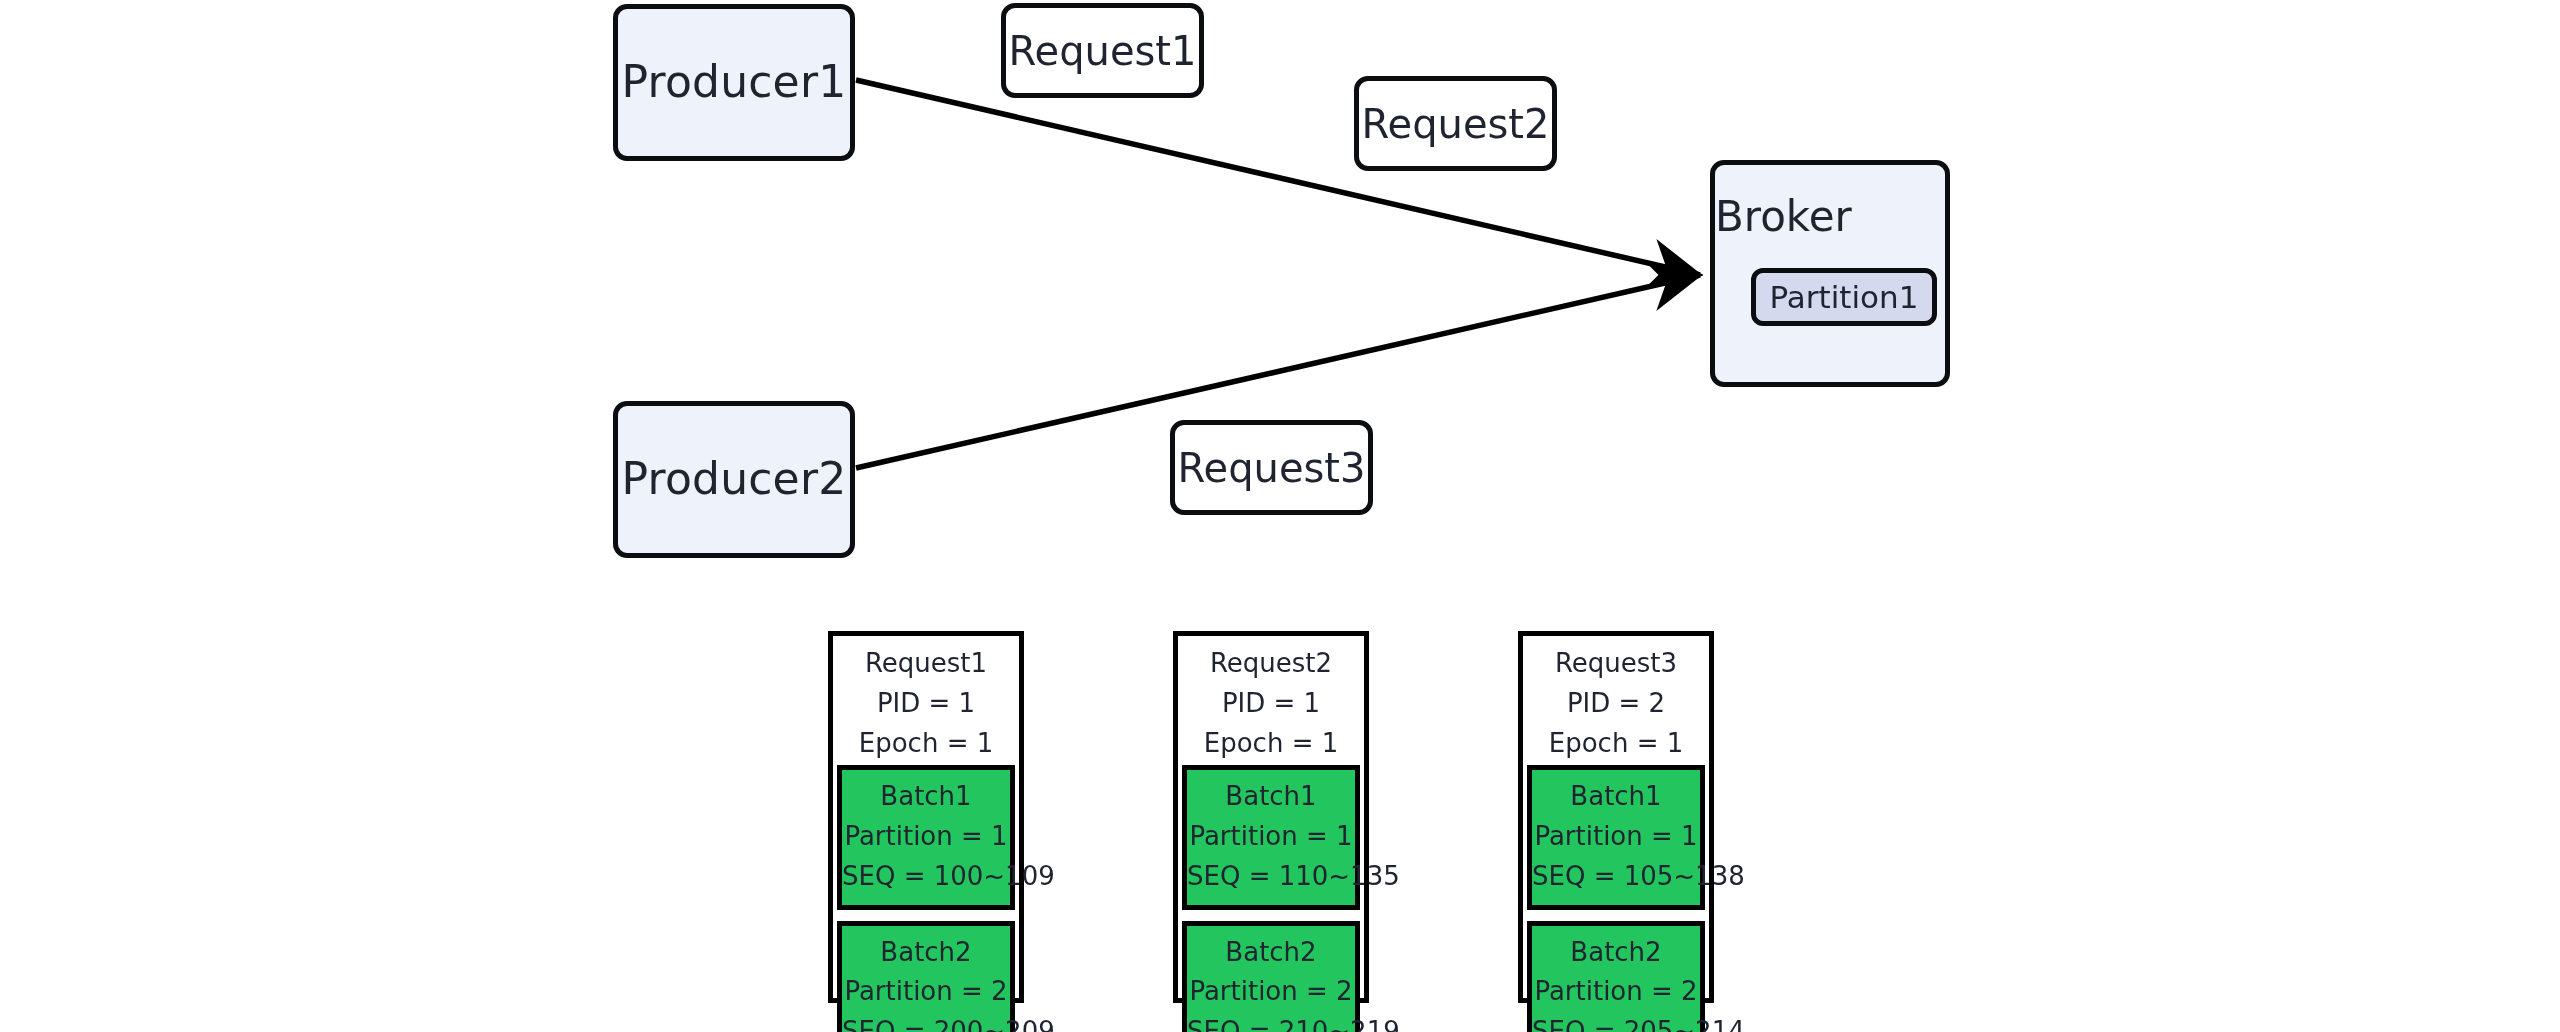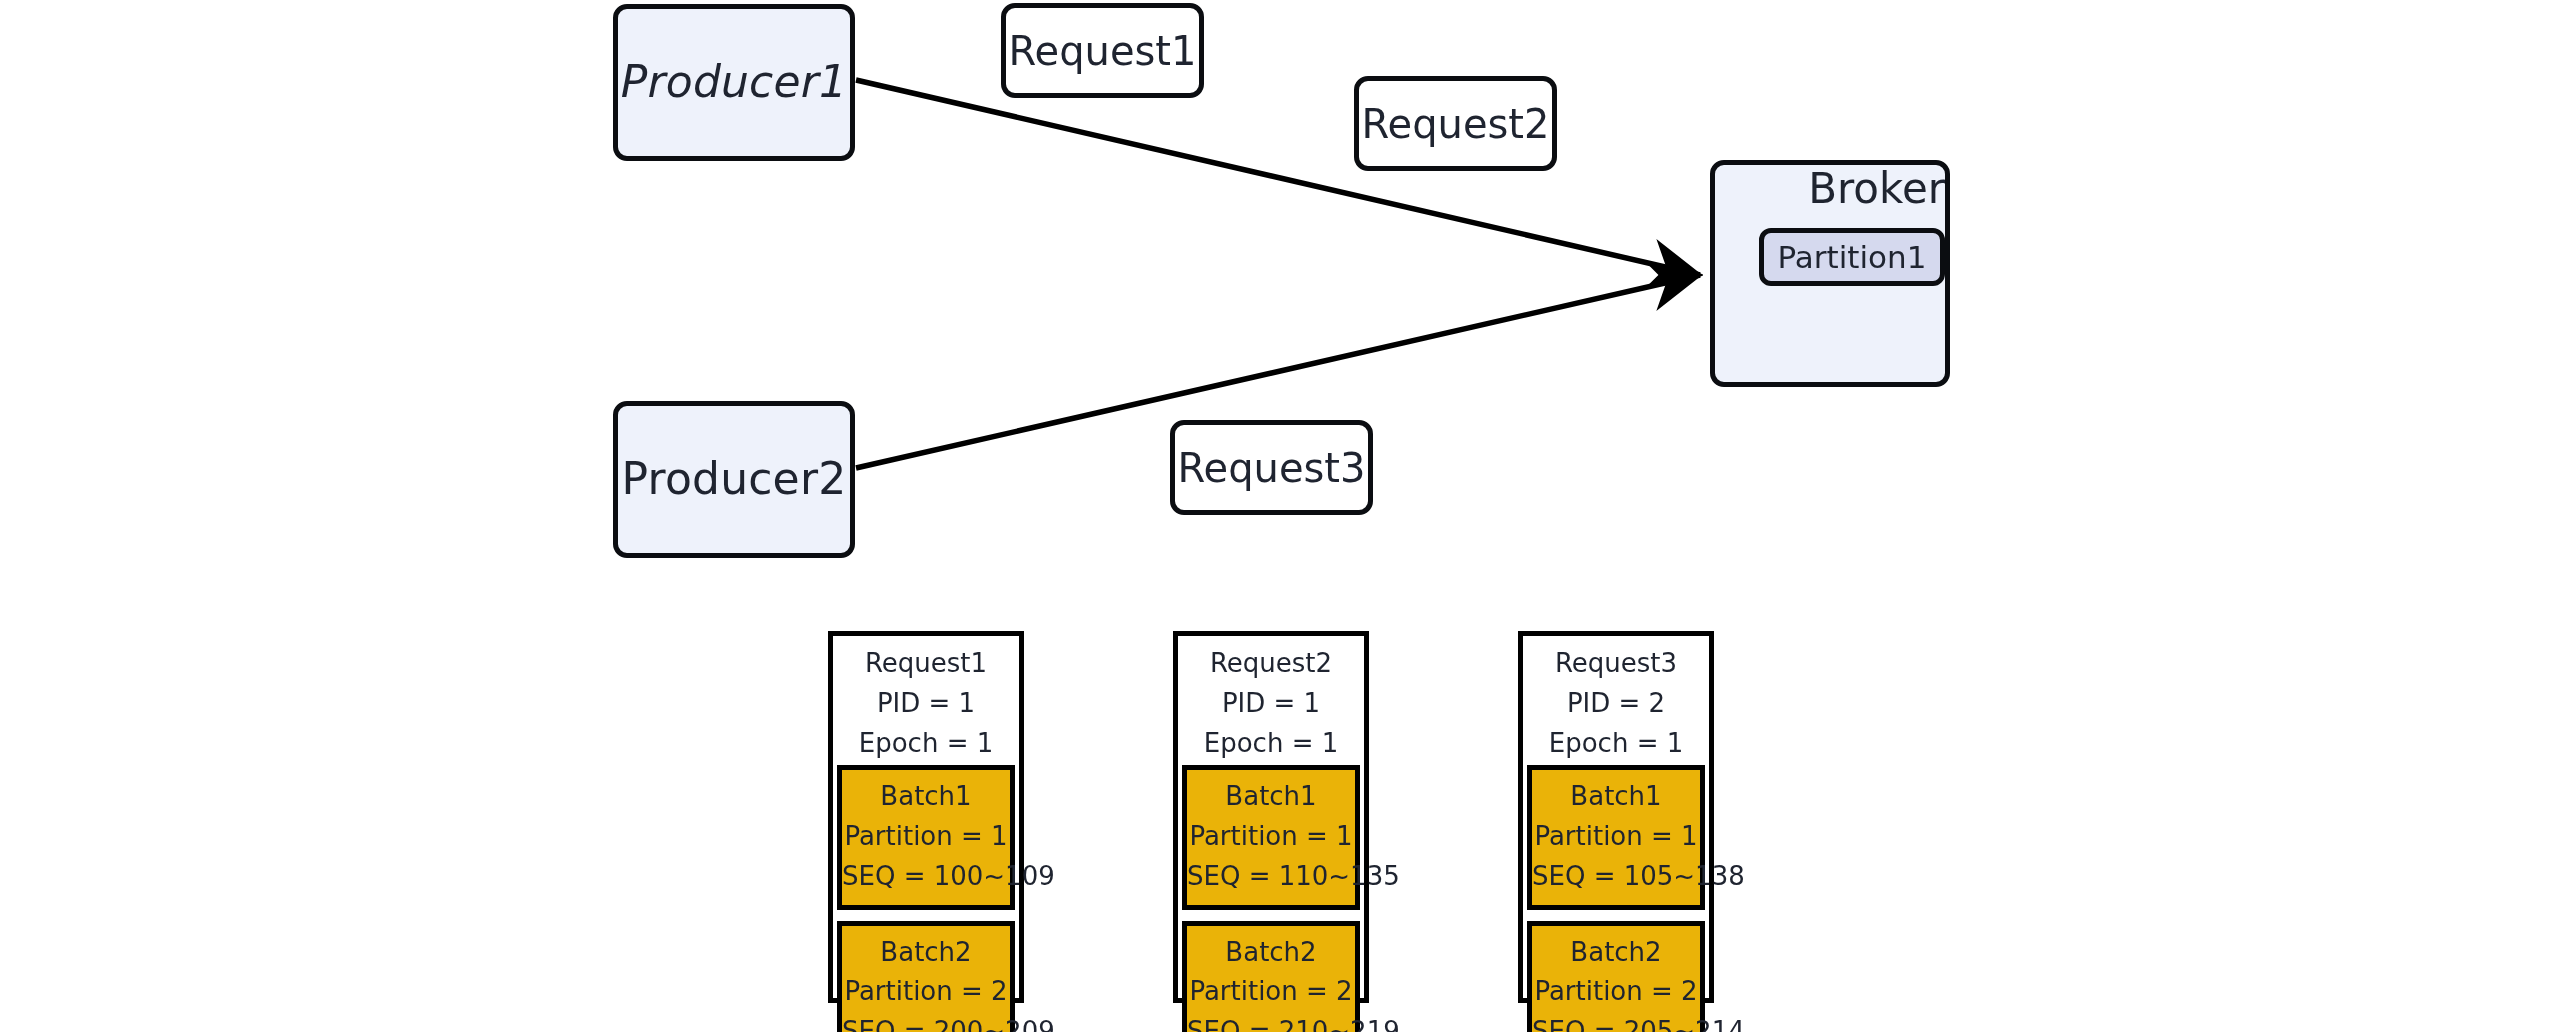--- a/index.html
+++ b/index.html
@@ -49,23 +49,23 @@
 
   
   .broker {
     position: absolute;
     box-sizing: border-box;
     background: #eef2fb;
     border: 5px solid #0b0d11;
     border-radius: 14px;
     display: flex;
     flex-direction: column;
-    align-items: flex-end;
-    padding-top: 0;
-    gap: 11px;
+    align-items: flex-start;
+    padding-top: 28px;
+    gap: 23px;
   }
   .broker-title {
     font-size: 42px;
     line-height: 1.15;
     margin-bottom: 4px;
   }
   .partition {
     box-sizing: border-box;
     width: 186px;
     height: 58px;
@@ -98,21 +98,21 @@
     line-height: 1.53;
     padding-top: 8px;
     padding-bottom: 2px;
   }
   .detail-head div { white-space: nowrap; }
 
   .batch {
     box-sizing: border-box;
     width: 178px;
     border: 5px solid #000000;
-    background: #eab308;
+    background: #22c55e;
     text-align: center;
     font-size: 26px;
     line-height: 1.53;
     padding: 7px 0 8px 0;
     margin-bottom: 11px;
   }
   .batch div { white-space: nowrap; }
 
   
   .arrows {
@@ -131,21 +131,21 @@
   <svg class="arrows" viewBox="0 0 2560 1032">
     <defs>
       <marker id="arrowHead" markerWidth="11" markerHeight="11" refX="9.6" refY="5.5" orient="auto" markerUnits="strokeWidth">
         <path d="M0.4,0.9 L10.2,5.5 L0.4,10.1 L3.3,5.5 Z" fill="#000000"></path>
       </marker>
     </defs>
     <line x1="856" y1="80" x2="1700" y2="275" stroke="#000000" stroke-width="5.5" marker-end="url(#arrowHead)"></line>
     <line x1="856" y1="468" x2="1700" y2="275" stroke="#000000" stroke-width="5.5" marker-end="url(#arrowHead)"></line>
   </svg>
 
-  <div class="node node-producer" style="left:613px; top:4px; width:242px; height:157px;font-style:italic;">
+  <div class="node node-producer" style="left:613px; top:4px; width:242px; height:157px;">
     <span>Producer1</span>
   </div>
 
   <div class="node node-producer" style="left:613px; top:401px; width:242px; height:157px;">
     <span>Producer2</span>
   </div>
 
   <div class="node node-reqlabel" style="left:1001px; top:3px; width:203px; height:95px;">
     <span>Request1</span>
   </div>

